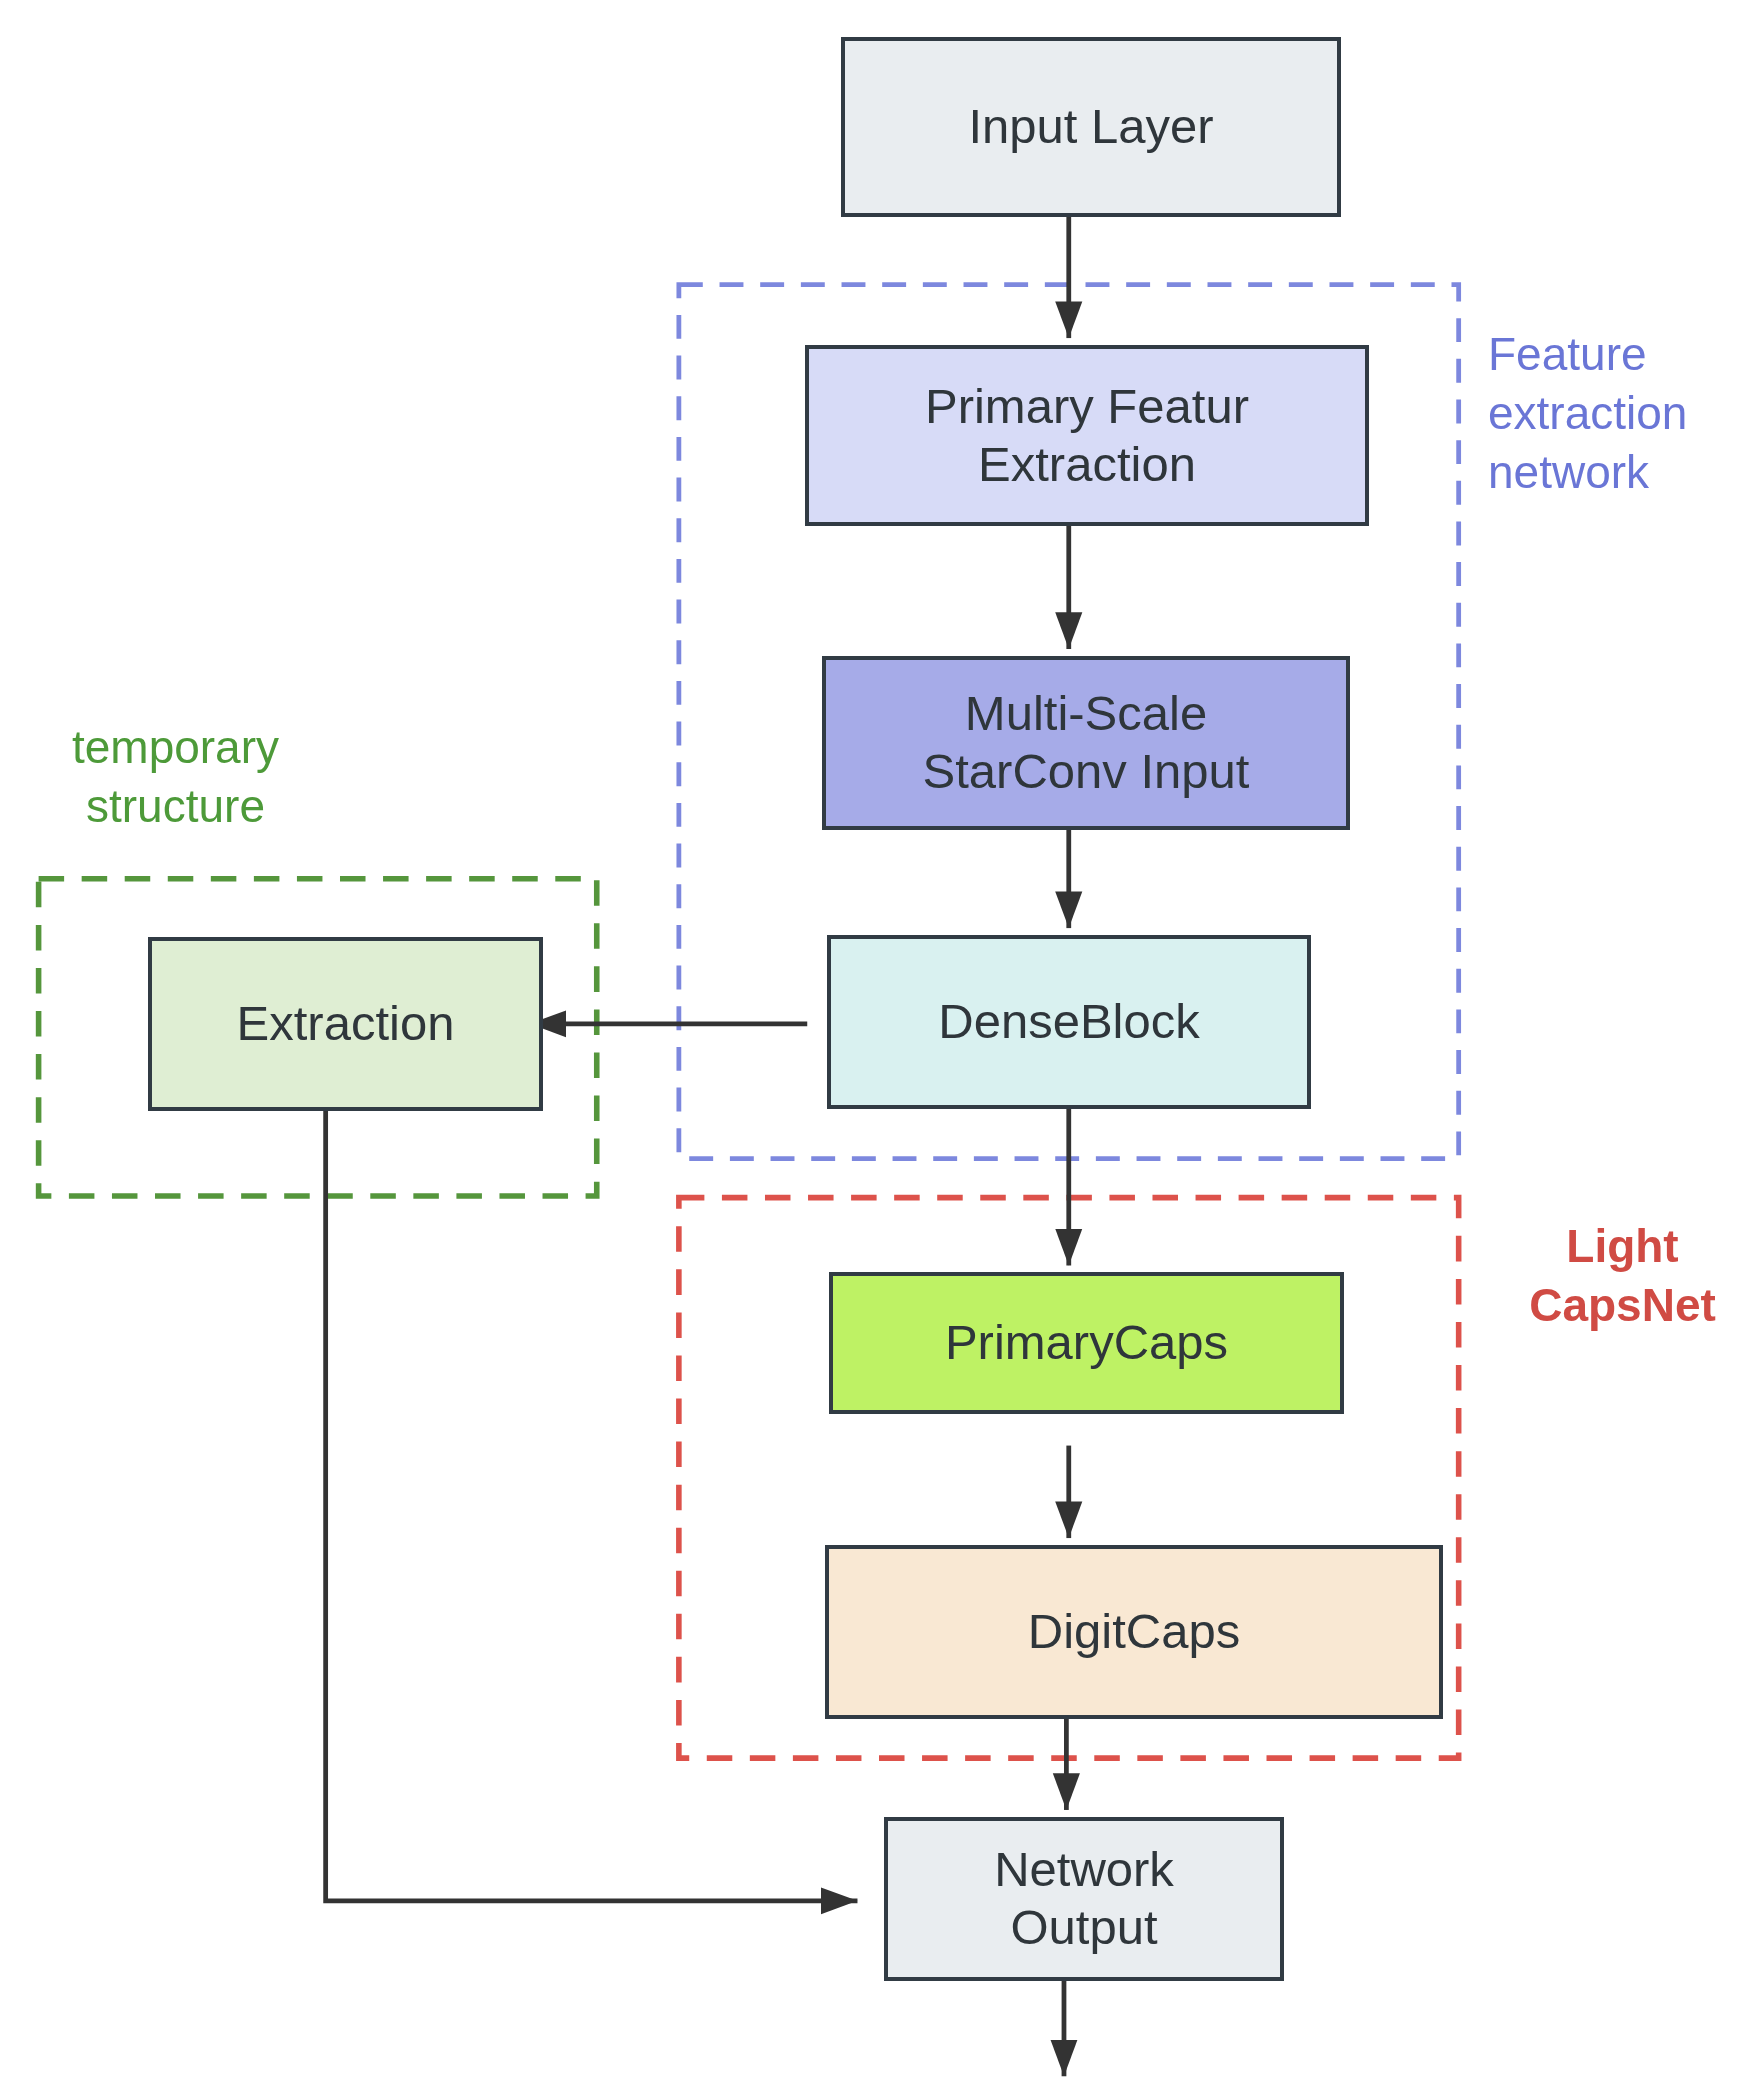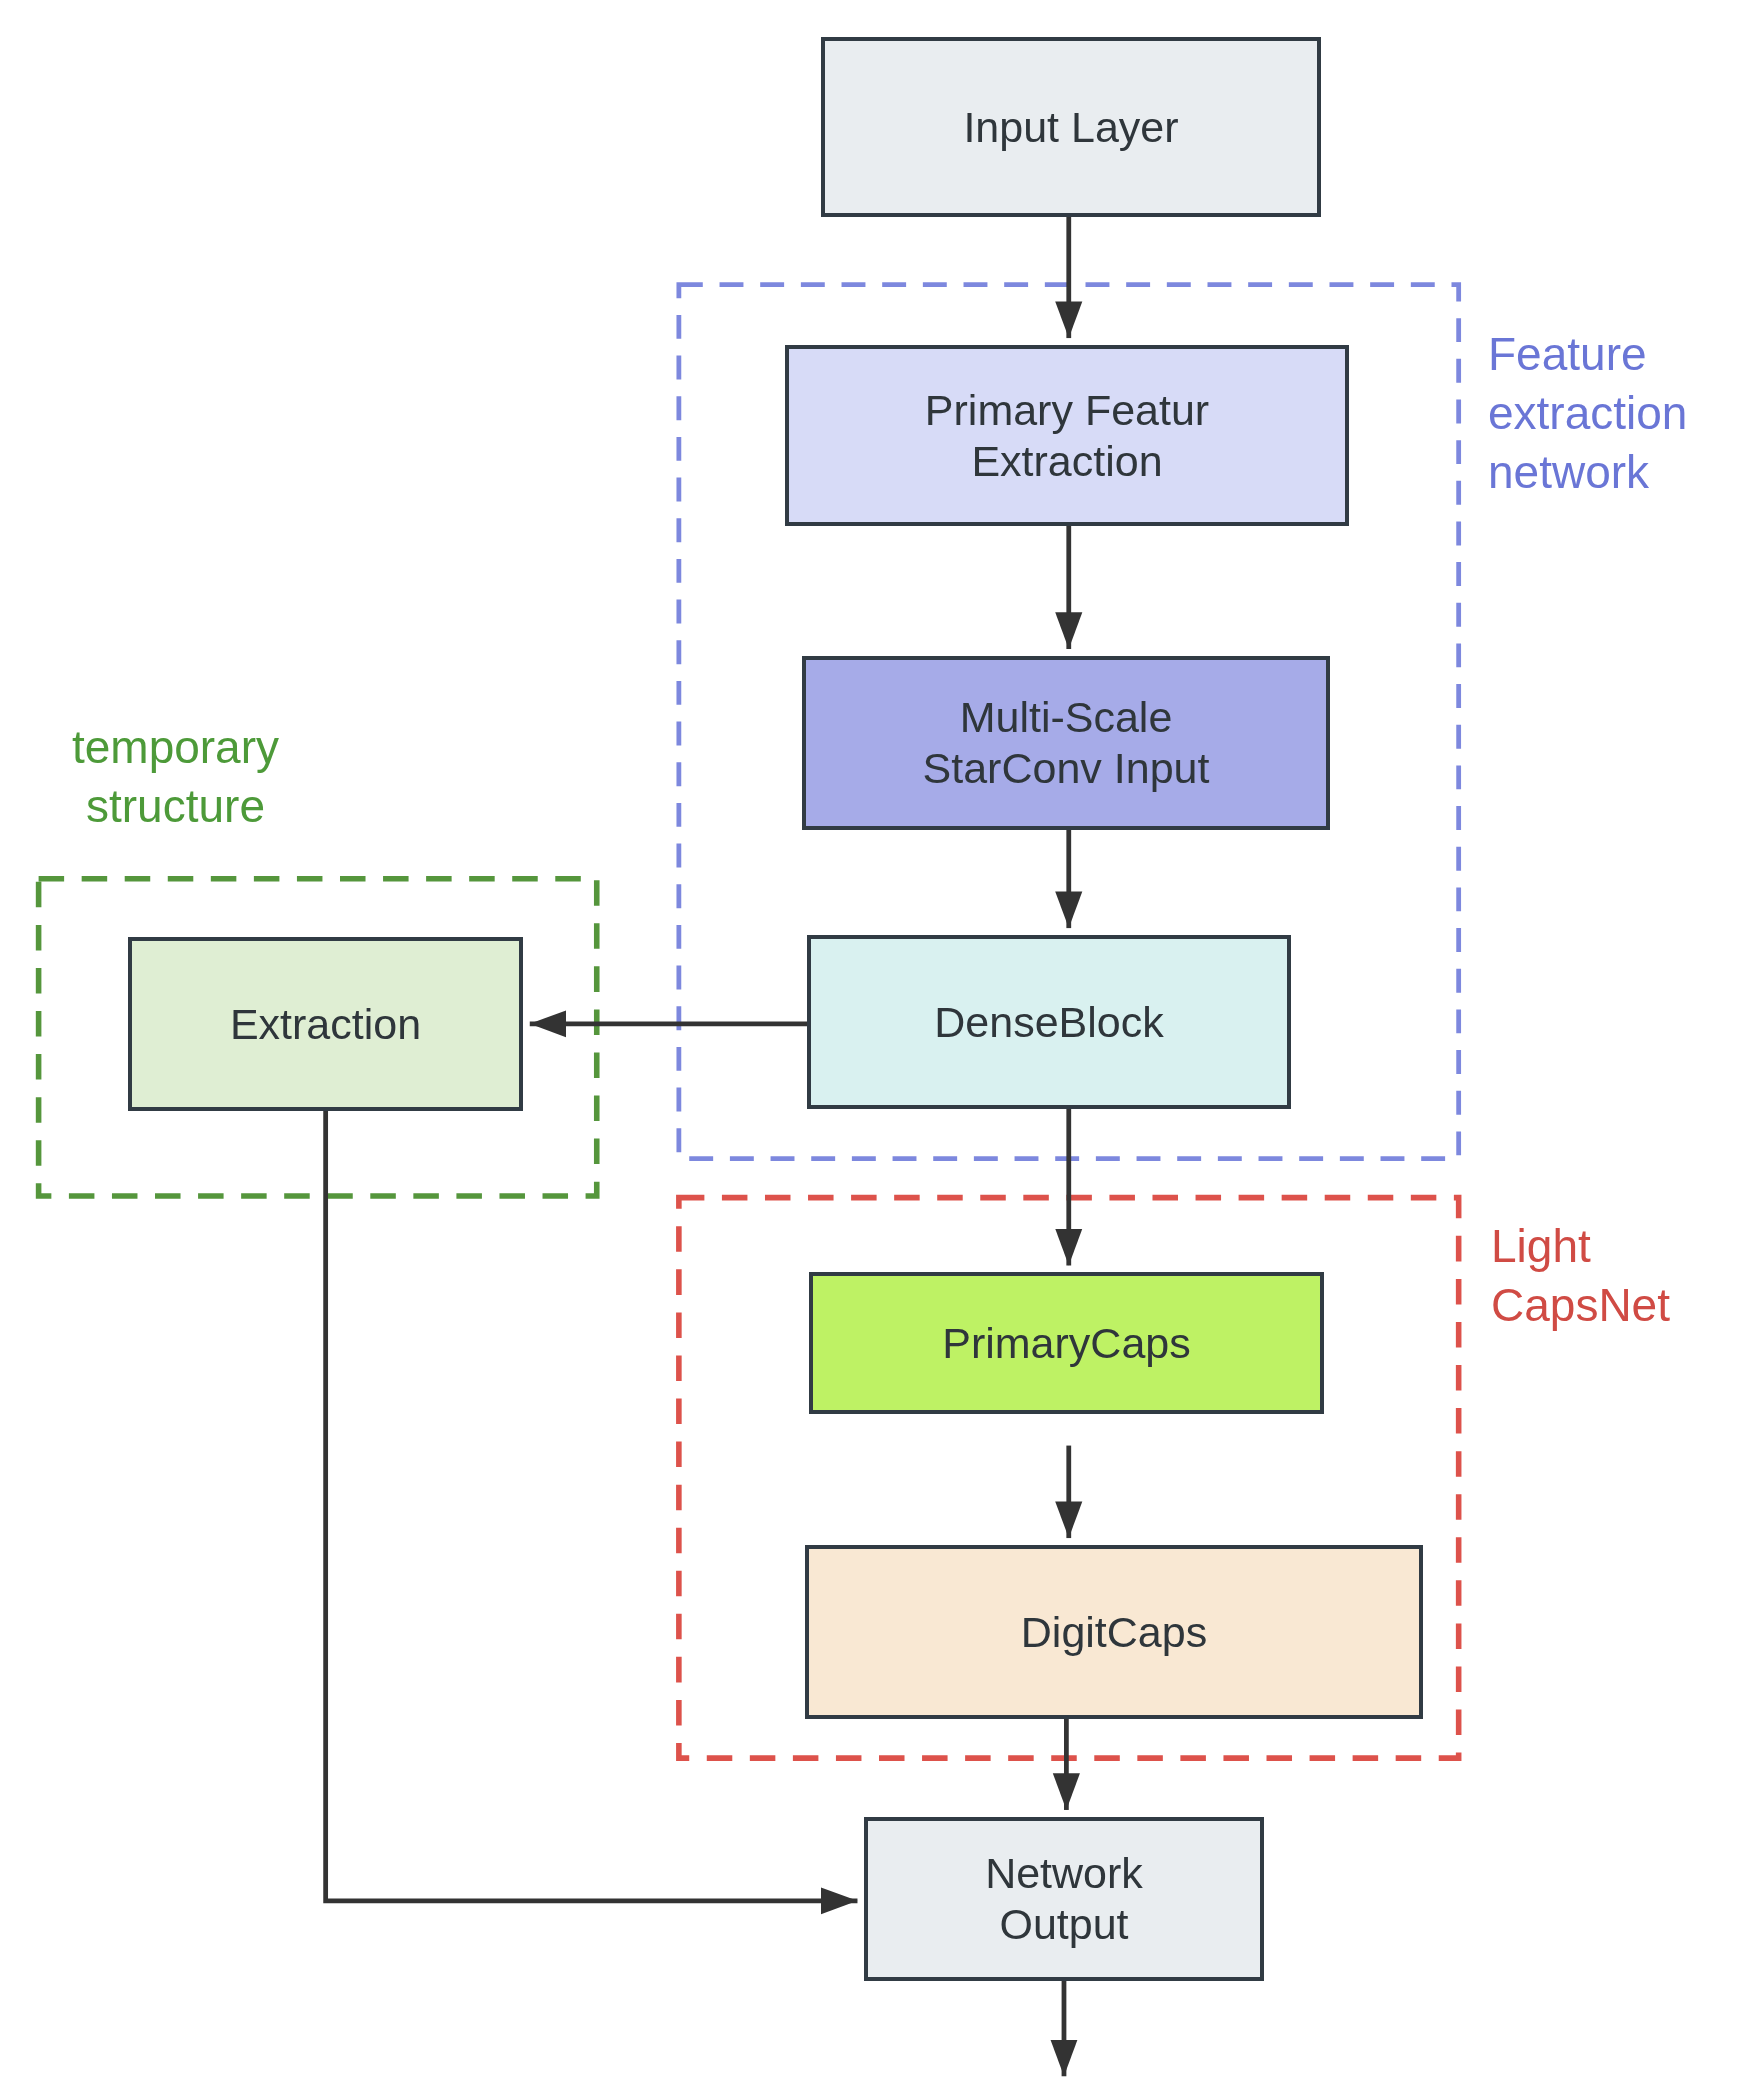--- a/index.html
+++ b/index.html
@@ -25,41 +25,42 @@
   }
   .node {
     position: absolute;
     box-sizing: border-box;
     border: 4.8px solid #313b44;
     display: flex;
     align-items: center;
     justify-content: center;
     text-align: center;
     color: #2f363b;
-    font-size: 43px;
+    font-size: 49px;
     line-height: 1.18;
     white-space: pre-line;
+    margin-left: 20px;
   }
   .n-input   { left:821px; top:37px;   width:500px; height:180px; background:#e9edf0; }
   .n-primary { left:785px;  top:345px;  width:564px; height:181px; background:#d7dbf7; }
   .n-star    { left:802px; top:656px;  width:528px; height:174px; background:#a6abe8; }
   .n-dense   { left:807px; top:935px; width:484px; height:174px; background:#d9f1f0; }
   .n-class   { left:128px;  top:937px; width:395px; height:174px; background:#dfeed3; }
   .n-pcaps   { left:809px; top:1272px; width:515px; height:142px; background:#bef264;text-align:center; }
   .n-dcaps   { left:805px; top:1545px; width:618px; height:174px; background:#f9e8d3; }
   .n-out     { left:864px; top:1817px; width:400px; height:164px; background:#e9edf0; }
 
   .group-label {
     position: absolute;
     font-size: 46px;
     line-height: 1.28;
     white-space: pre-line;
   }
   .l-feature { left:1488px; top:325px;  width:271px; color:#6a76d6; text-align:left;   }
-  .l-caps    { left:1491px; top:1217px; width:263px; color:#d04b44; text-align:left;   }
+  .l-caps    { left:1491px; top:1217px; width:263px; color:#d04b44; text-align:center;font-weight:bold;   }
   .l-temp    { left:32px;   top:718px;  width:287px; color:#4d9a39; text-align:center; }
 </style>
 </head>
 <body>
 
 <div class="canvas">
 
   <svg class="overlay" viewBox="0 0 2204 2630" xmlns="http://www.w3.org/2000/svg">
     <defs>
       <marker id="arrowhead" markerUnits="userSpaceOnUse" markerWidth="48" markerHeight="36" refX="46" refY="18" orient="auto">

